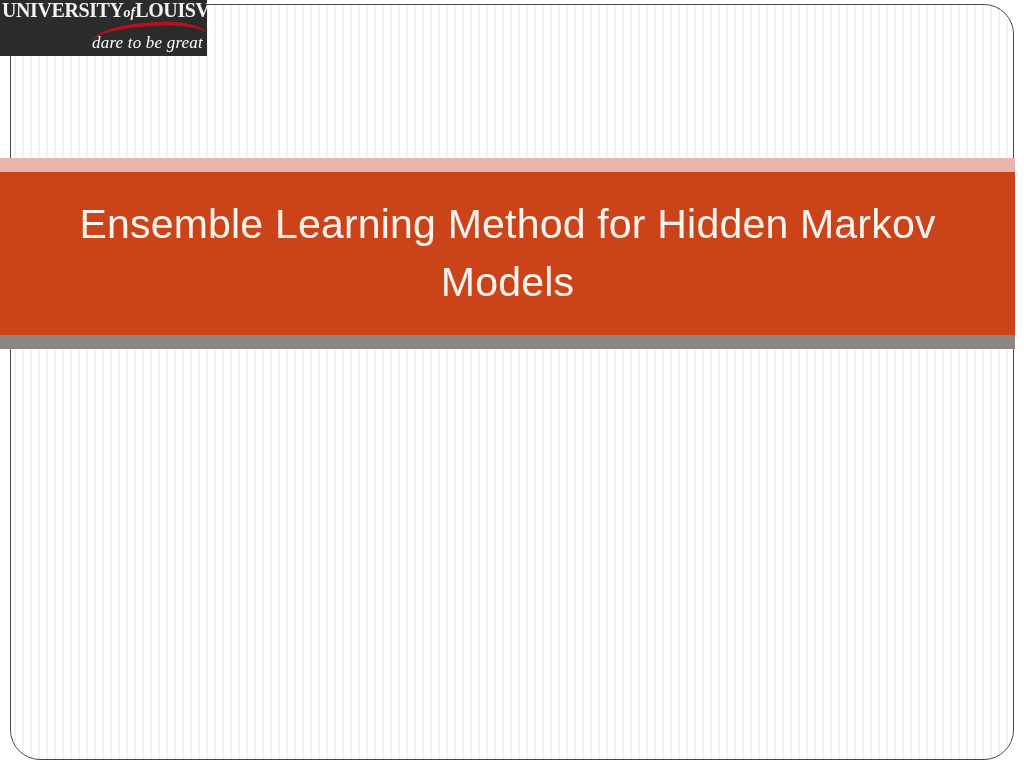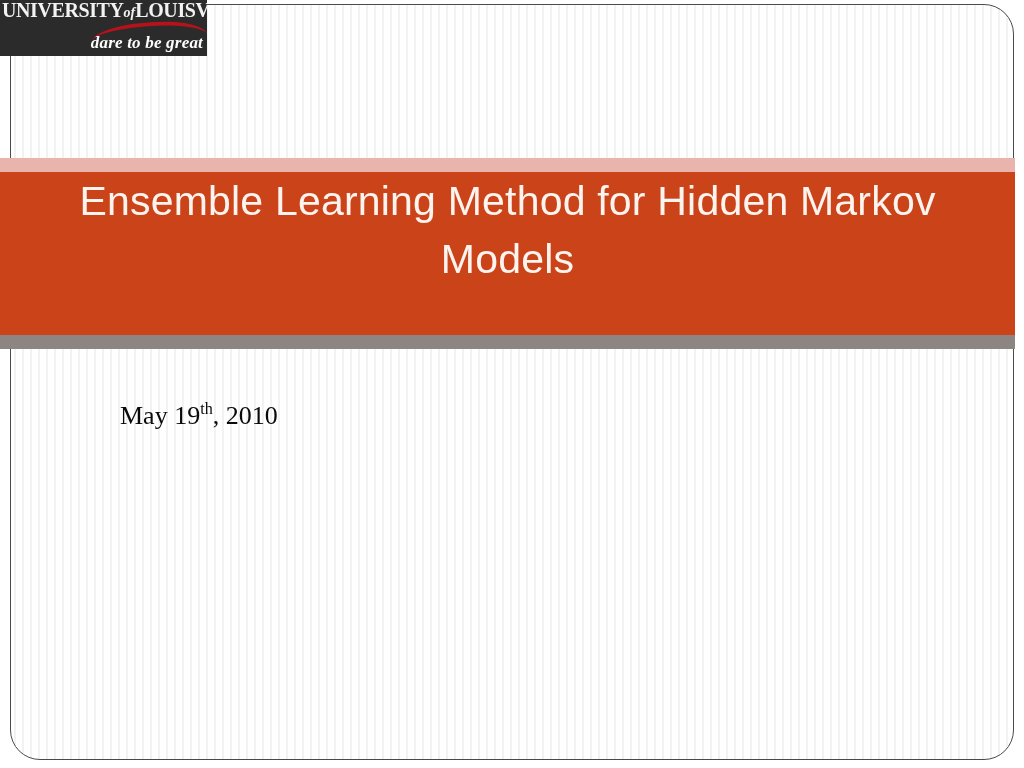--- a/index.html
+++ b/index.html
@@ -90,21 +90,21 @@
     border-radius: 60% 45% 0 0 / 100% 90% 0 0;
     transform: rotate(-2.5deg);
   }
   .logo-tagline {
     position: absolute;
     right: 4px;
     top: 33px;
     color: #ffffff;
     font-family: "Liberation Serif", serif;
     font-style: italic;
-    font-weight: bold;
+    font-weight: normal;
     font-size: 17px;
     white-space: nowrap;
     letter-spacing: 0.2px;
   }
 
   
   .banner-wrap {
     position: absolute;
     left: 0px;
     top: 158px;
@@ -114,20 +114,21 @@
   .banner-pink {
     height: 14px;
     background: #e8b4ab;
     width: 1015px;
   }
   .banner-orange {
     background: #cb4318;
     width: 1015px;
     height: 163px;
     display: flex;
+    align-items: center;
     justify-content: center;
   }
   .banner-gray {
     height: 14px;
     background: #8d8581;
     width: 1015px;
   }
   .title-text {
     color: #fdf4ef;
     font-family: "Liberation Sans", sans-serif;
@@ -182,16 +183,15 @@
 
   <div class="banner-wrap">
     <div class="banner-pink"></div>
     <div class="banner-orange">
       <div class="title-text">Ensemble Learning Method for Hidden Markov Models</div>
     </div>
     <div class="banner-gray"></div>
   </div>
 
   <div class="body-block">
-    <div class="body-line"><span>May 19</span><sup>th</sup><span>, 2010</span></div>
   </div>
 
 </div>
 
 </body></html>

